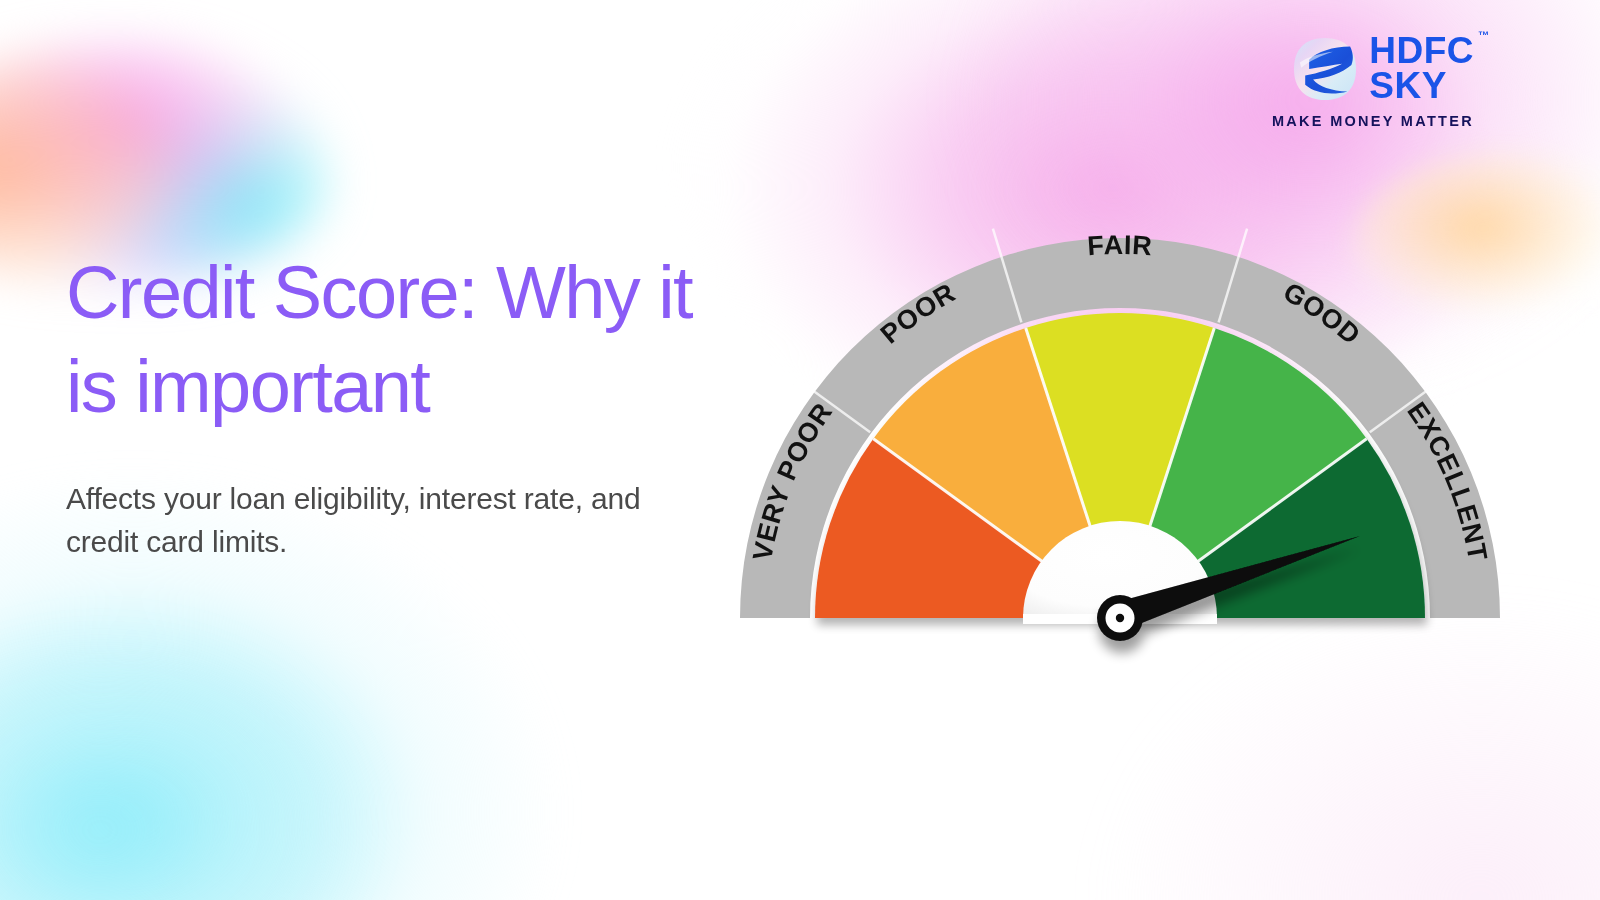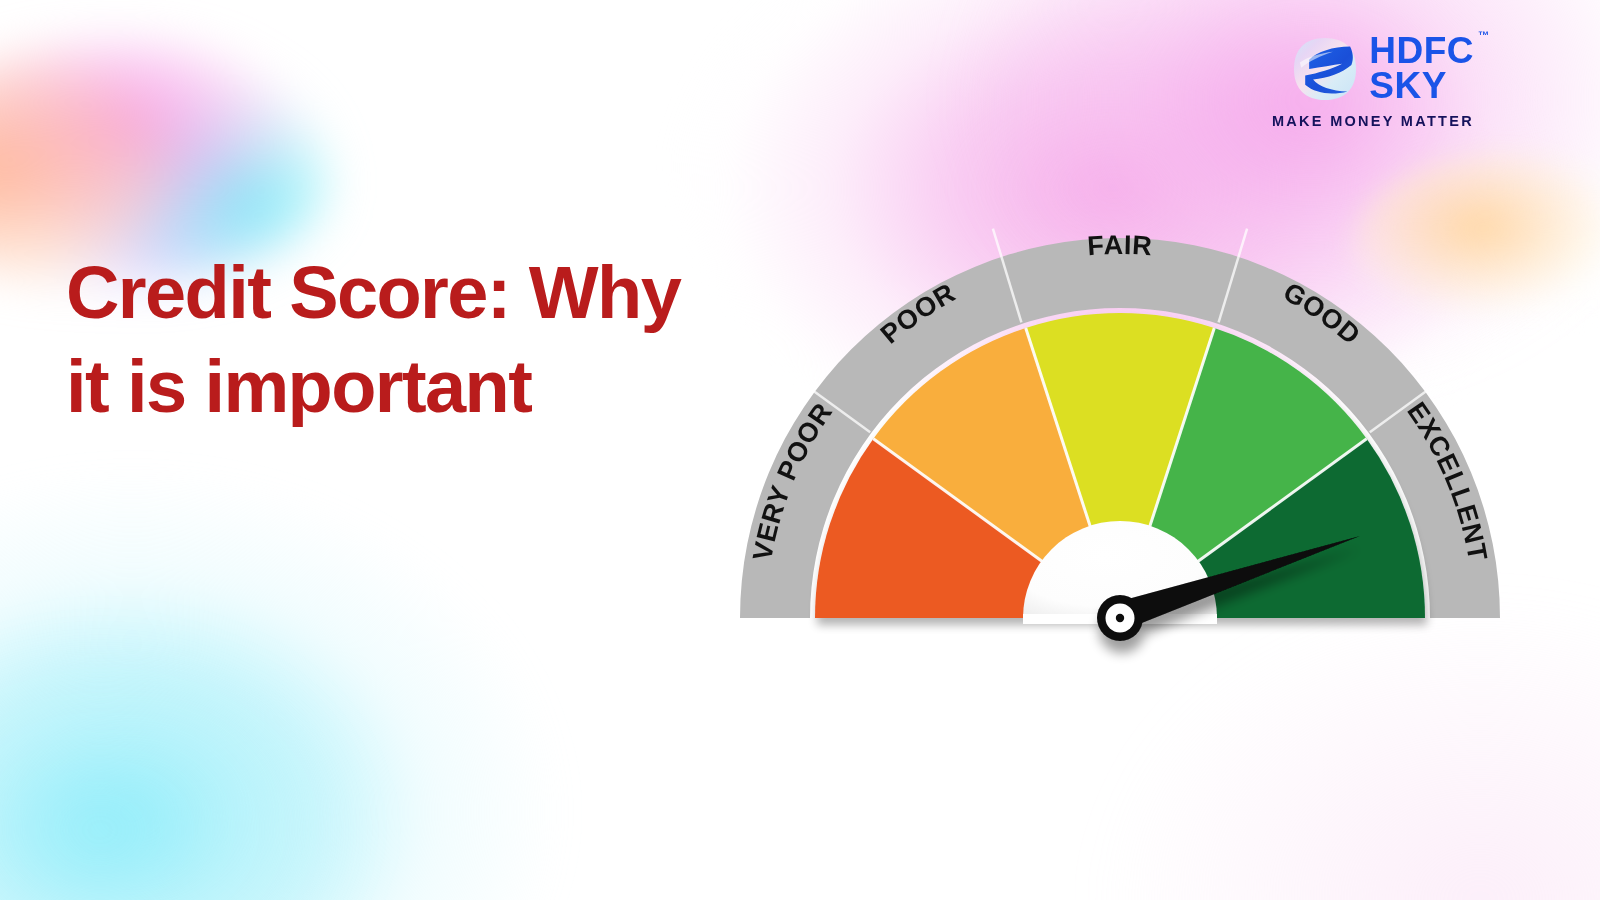--- a/index.html
+++ b/index.html
@@ -115,24 +115,24 @@
     margin-top:9px;
     font-family:Liberation Sans, sans-serif;
     font-weight:bold; font-size:14.5px;
     letter-spacing:2.3px; color:#15125C;
   }
 
   
   #copy { position:absolute; left:66px; top:246px; width:640px; z-index:5; }
   #headline {
     font-family:"Liberation Sans", sans-serif;
-    font-weight:bold;
+    font-weight:normal;
     font-size:74px; line-height:1.27;
     letter-spacing:-1.6px;
-    color:#b91c1c;
+    color:#8b5cf6;
   }
   #subcopy {
     margin-top:44px;
     font-family:"Liberation Sans", sans-serif;
     font-size:30px; line-height:1.42;
     color:#4A4A4A; letter-spacing:-0.2px;
     max-width:580px;
   }
 
   
@@ -182,20 +182,21 @@
       <div class="logo-word-line">HDFC</div>
       <div class="logo-word-line">SKY</div>
       <span class="logo-tm">™</span>
     </div>
   </div>
   <div class="logo-tagline">MAKE MONEY MATTER</div>
 </div>
 
 <div id="copy">
   <h1 id="headline">Credit Score: Why it is important</h1>
+  <p id="subcopy">Affects your loan eligibility, interest rate, and credit card limits.</p>
 </div>
 
 <div id="gauge">
   <svg viewBox="0 0 760 420">
     <defs>
       <linearGradient id="gRing" x1="0" y1="0" x2="0" y2="1">
         <stop offset="0%" stop-color="#C6C6C6"></stop>
         <stop offset="100%" stop-color="#ABABAB"></stop>
       </linearGradient>
       <radialGradient id="gHub" cx="42%" cy="36%" r="72%">

